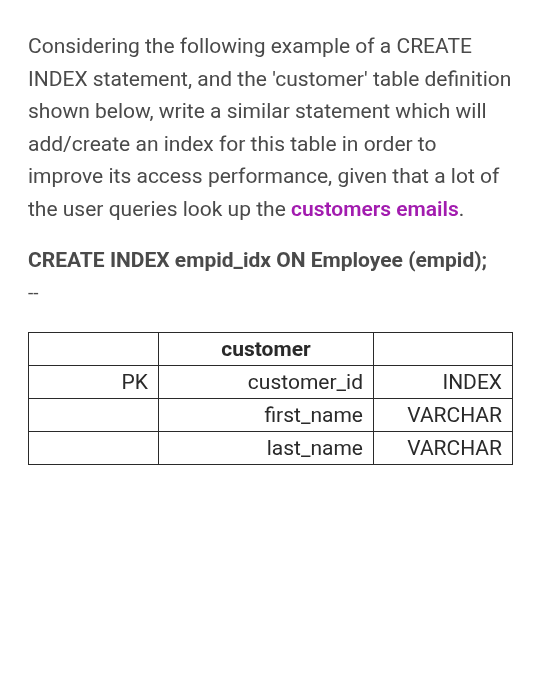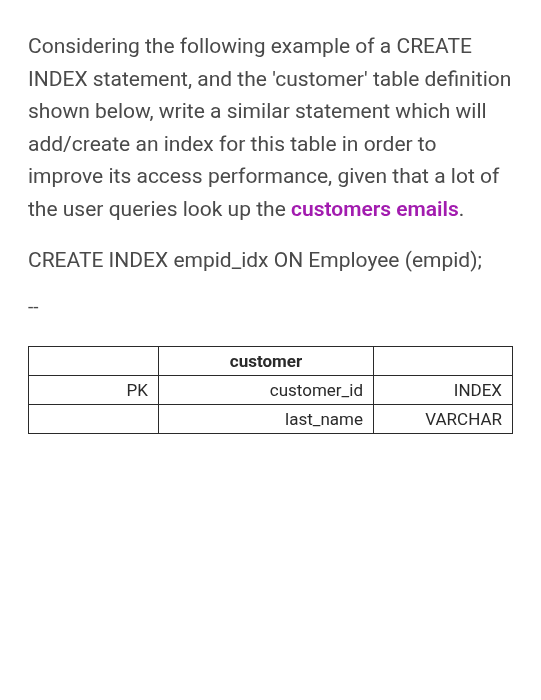--- a/index.html
+++ b/index.html
@@ -22,32 +22,32 @@
       font-weight: 400;
     }
     .bold-text {
       font-weight: 600;
       color: #a21caf;
     }
     .code-statement {
       font-size: 21px;
       line-height: 1.5;
       color: #4a4a4a;
-      margin-bottom: 18px;
-      font-weight: 400;
+      margin-bottom: 4px;
+      font-weight: 700;
     }
     .dashes {
       font-size: 19px;
       color: #4a4a4a;
       margin-bottom: 28px;
     }
     table.customer-table {
       border-collapse: collapse;
       width: 100%;
-      font-size: 17px;
+      font-size: 21px;
       color: #2a2a2a;
     }
     table.customer-table td, table.customer-table th {
       border: 1.5px solid #2a2a2a;
       padding: 4px 10px;
       text-align: right;
       vertical-align: middle;
     }
     table.customer-table th {
       font-weight: 700;
@@ -86,17 +86,22 @@
     <th class="col-name">customer</th>
     <td class="header-empty col-type"></td>
   </tr>
   <tr>
     <td class="col-key">PK</td>
     <td class="col-name">customer_id</td>
     <td class="col-type">INDEX</td>
   </tr>
   <tr>
     <td class="col-key"></td>
+    <td class="col-name">first_name</td>
+    <td class="col-type">VARCHAR</td>
+  </tr>
+  <tr>
+    <td class="col-key"></td>
     <td class="col-name">last_name</td>
     <td class="col-type">VARCHAR</td>
   </tr>
 </tbody>
   </table>
 
 </body></html>

